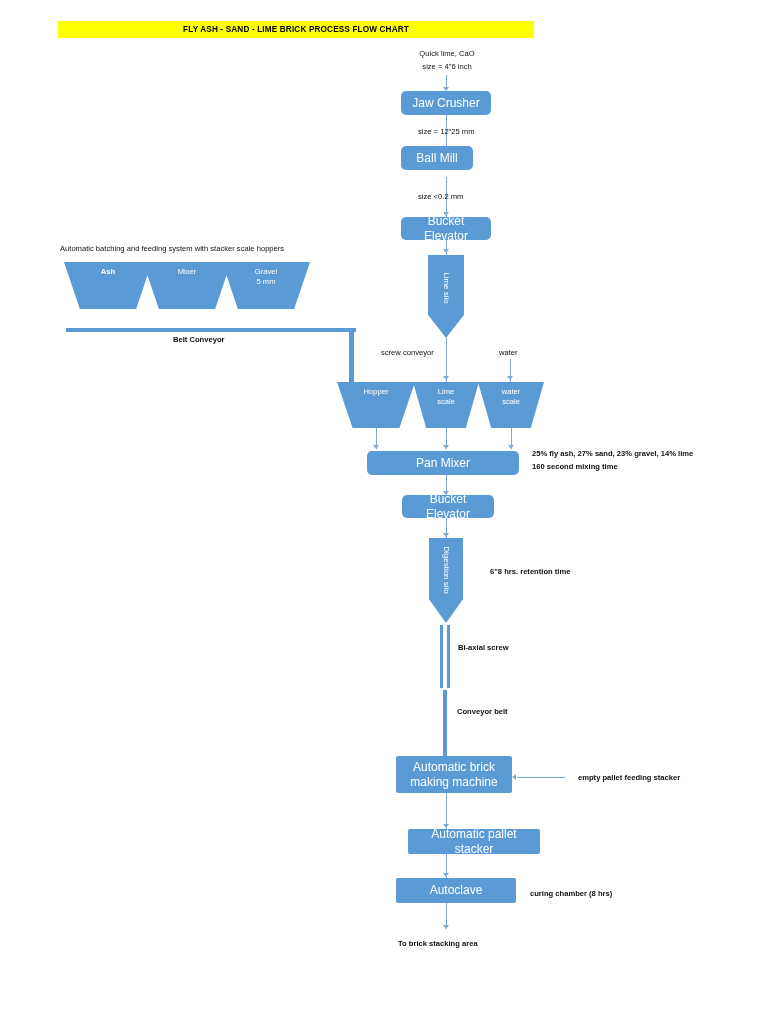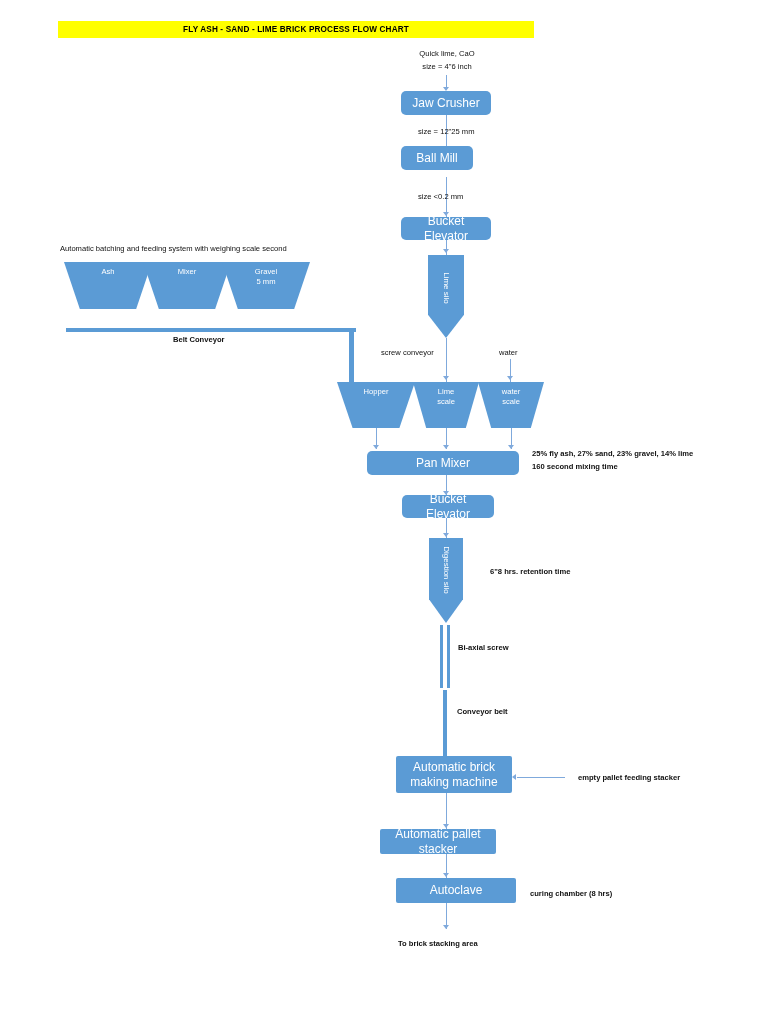--- a/index.html
+++ b/index.html
@@ -82,23 +82,23 @@
 
   <div class="vline" style="left:446px;top:240px;height:15px;"></div>
   <div class="arrow-d" style="left:443px;top:249px;"></div>
 
   <div class="silo" style="left:428px;top:255px;width:36px;height:83px;"></div>
   <div class="silo-label" style="left:446px;top:288px;transform:translate(-50%,-50%) rotate(90deg);">Lime silo</div>
 
   <div class="vline" style="left:446px;top:338px;height:45px;"></div>
   <div class="arrow-d" style="left:443px;top:376px;"></div>
 
-  <div class="note" style="left:60px;top:243px;">Automatic batching and feeding system with weighing scale second</div>
+  <div class="note" style="left:60px;top:243px;">Automatic batching and feeding system with stacker scale hoppers</div>
 
-  <div class="trap t-batch" style="left:64px;top:262px;width:88px;height:47px;">Ash</div>
+  <div class="trap t-batch" style="left:64px;top:262px;width:88px;height:47px;font-weight:bold;">Ash</div>
   <div class="trap t-batch" style="left:143px;top:262px;width:88px;height:47px;">Mixer</div>
   <div class="trap t-batch" style="left:222px;top:262px;width:88px;height:47px;white-space:pre-line;">Gravel
 5 mm</div>
 
   <div class="bar" style="left:66px;top:328px;width:290px;height:4px;"></div>
   <div class="bar" style="left:349px;top:328px;width:5px;height:58px;"></div>
   <div class="note b" style="left:142px;top:334px;padding-left:31px;">Belt Conveyor</div>
 
   <div class="note" style="left:381px;top:347px;">screw conveyor</div>
   <div class="note" style="left:499px;top:347px;">water</div>
@@ -146,21 +146,21 @@
 
   <div class="box sq" style="left:396px;top:756px;width:116px;height:37px;">Automatic brick making machine</div>
 
   <div class="hline" style="left:517px;top:777px;width:48px;"></div>
   <div class="arrow-l" style="left:512px;top:774px;"></div>
   <div class="note b" style="left:578px;top:772px;">empty pallet feeding stacker</div>
 
   <div class="vline" style="left:446px;top:793px;height:36px;"></div>
   <div class="arrow-d" style="left:443px;top:824px;"></div>
 
-  <div class="box sq" style="left:380px;top:829px;width:116px;height:25px;">Automatic pallet stacker</div>
+  <div class="box sq" style="left:408px;top:829px;width:132px;height:25px;">Automatic pallet stacker</div>
 
   <div class="vline" style="left:446px;top:854px;height:24px;"></div>
   <div class="arrow-d" style="left:443px;top:873px;"></div>
 
   <div class="box sq" style="left:396px;top:878px;width:120px;height:25px;">Autoclave</div>
 
   <div class="note b" style="left:530px;top:888px;">curing chamber (8 hrs)</div>
 
   <div class="vline" style="left:446px;top:903px;height:26px;"></div>
   <div class="arrow-d" style="left:443px;top:925px;"></div>

